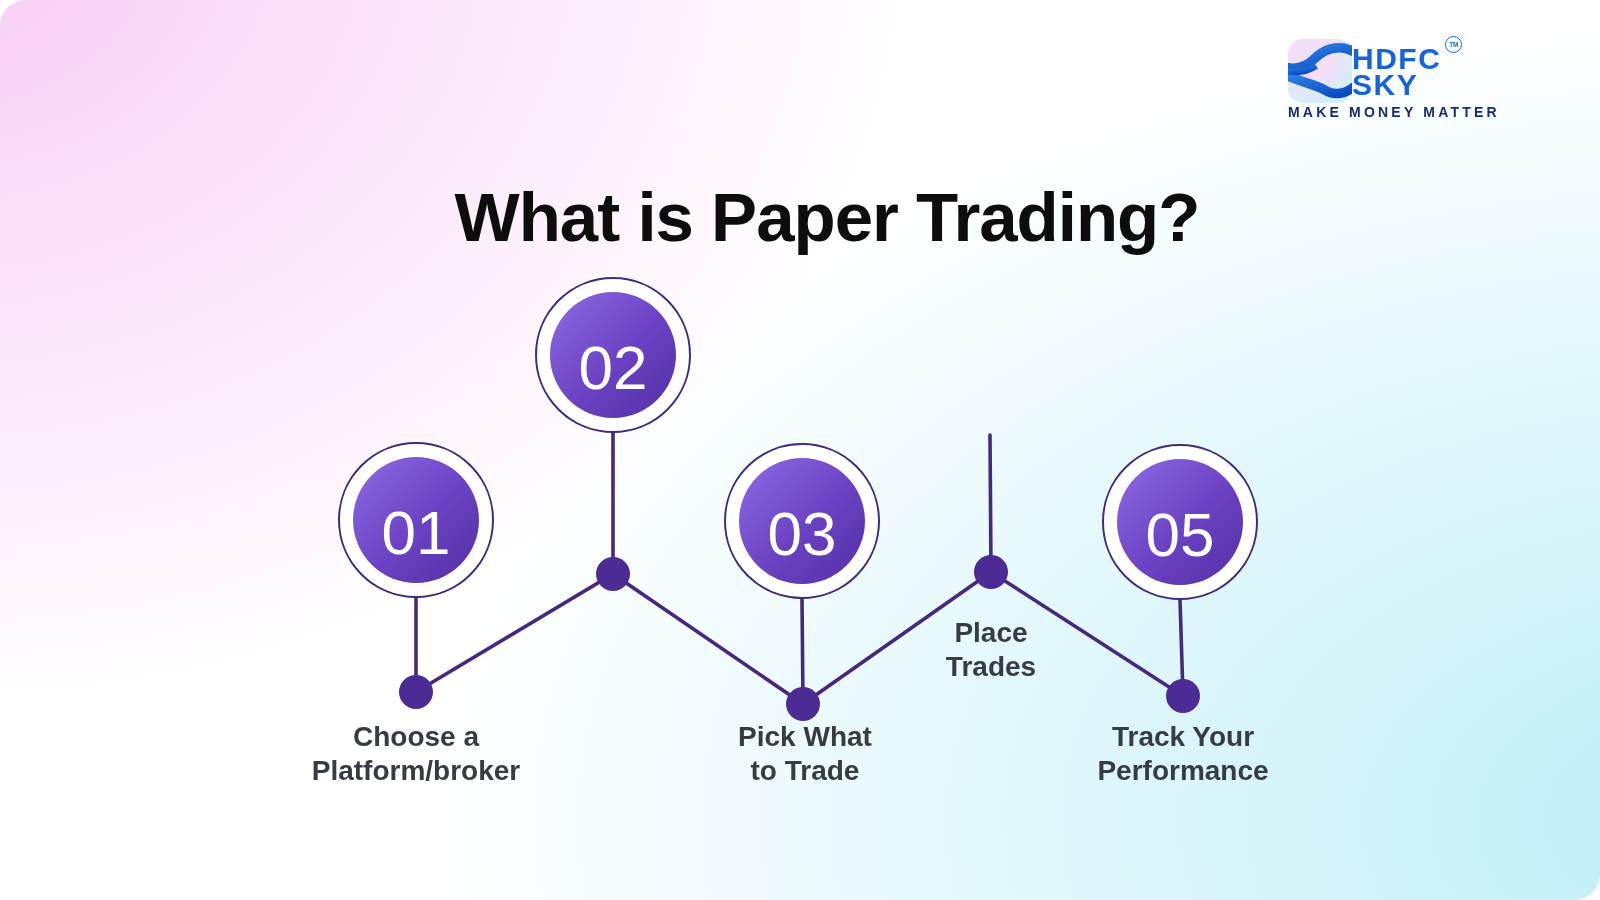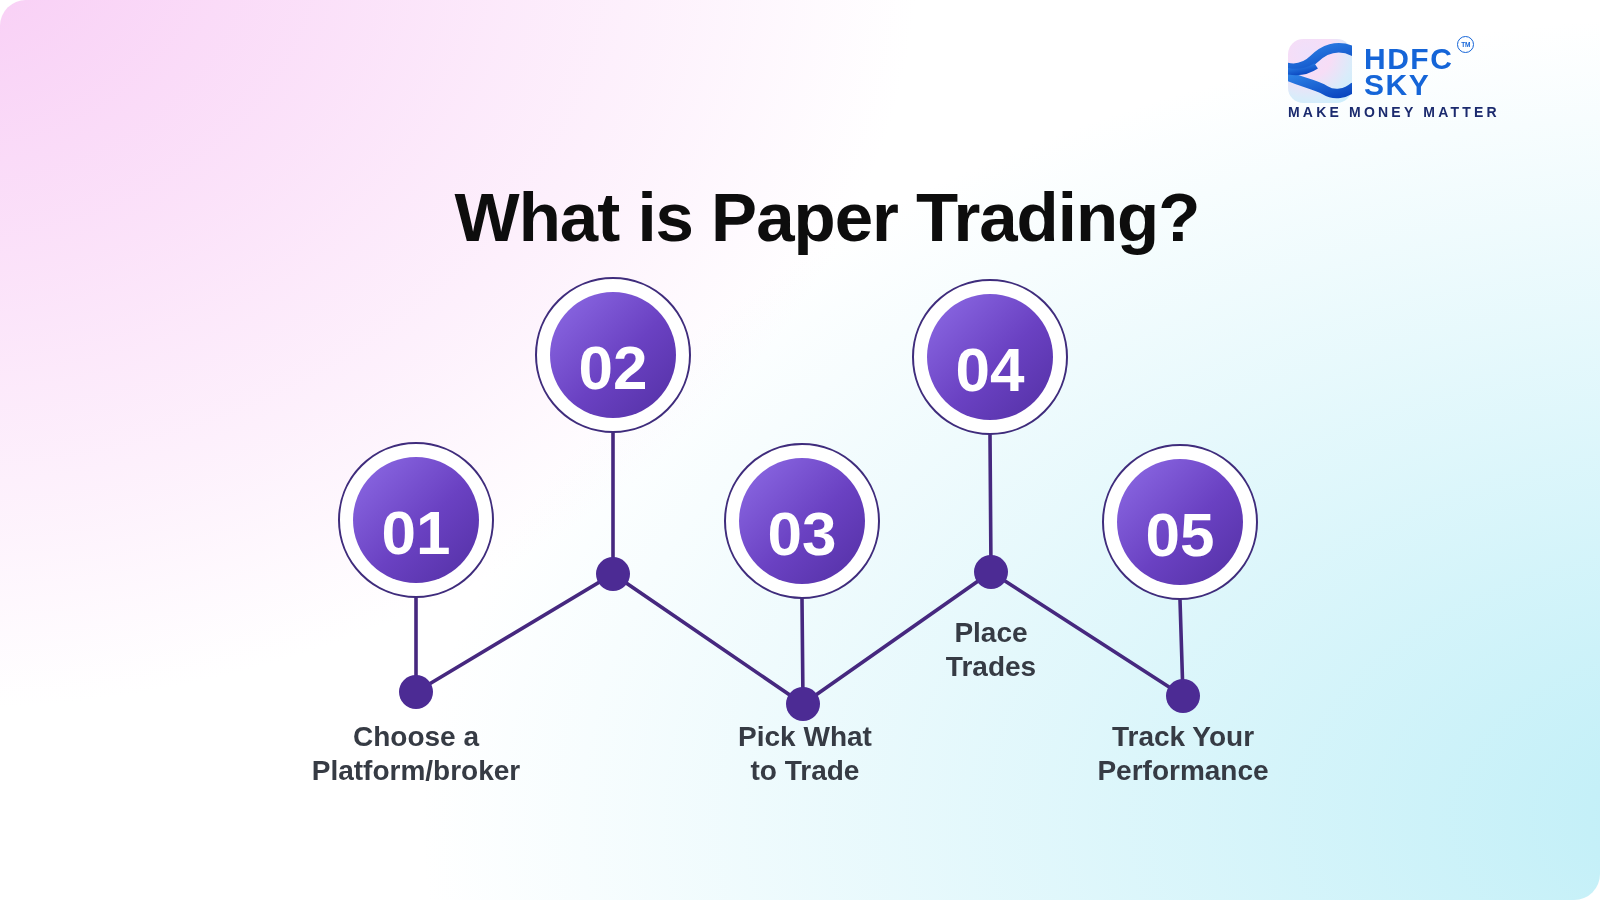--- a/index.html
+++ b/index.html
@@ -27,34 +27,34 @@
     background:#ffffff;border:2px solid #3f2c7c;
     display:flex;align-items:center;justify-content:center;
     box-sizing:content-box;
   }
   .disc{
     width:126px;height:126px;border-radius:50%;
     background:linear-gradient(135deg,#8e6ce6 0%,#6a41c2 55%,#5330a4 100%);
     display:flex;align-items:center;justify-content:center;
   }
   .disc span{
-    color:#ffffff;font-size:62px;font-weight:bold;letter-spacing:0px;margin-top:24px;
+    color:#ffffff;font-size:62px;font-weight:normal;letter-spacing:0px;margin-top:24px;
   }
   .dot{
     position:absolute;width:34px;height:34px;border-radius:50%;
     background:#4c2b94;
   }
   .step-label{
     position:absolute;width:320px;text-align:center;
     font-size:28px;font-weight:bold;line-height:34px;color:#363b44;
   }
   .logo{position:absolute;left:1288px;top:38px;width:216px;}
   .logo-row{display:flex;align-items:flex-start;}
   .logo-icon{width:64px;height:66px;flex:0 0 auto;}
-  .logo-text{margin-left:12px;margin-top:8px;}
+  .logo-text{margin-left:0;margin-top:8px;}
   .logo-text div{
     font-size:30px;line-height:26px;font-weight:bold;letter-spacing:1.5px;
     color:#1565d8;
   }
   .tm{
     margin-left:4px;margin-top:-2px;
     width:15px;height:15px;border:1.5px solid #1565d8;border-radius:50%;
     display:flex;align-items:center;justify-content:center;
     font-size:6.5px;font-weight:bold;color:#1565d8;flex:0 0 auto;
   }
@@ -122,25 +122,20 @@
   <div class="ring" style="left:535px;top:277px;">
     <div class="disc">
       <span>02</span>
     </div>
   </div>
   <div class="ring" style="left:724px;top:443px;">
     <div class="disc">
       <span>03</span>
     </div>
   </div>
-  <div class="ring" style="left:912px;top:279px;">
-    <div class="disc">
-      <span>04</span>
-    </div>
-  </div>
   <div class="ring" style="left:1102px;top:444px;">
     <div class="disc">
       <span>05</span>
     </div>
   </div>
 
   <div class="dot" style="left:399px;top:675px;"></div>
   <div class="dot" style="left:596px;top:557px;"></div>
   <div class="dot" style="left:786px;top:687px;"></div>
   <div class="dot" style="left:974px;top:555px;"></div>

